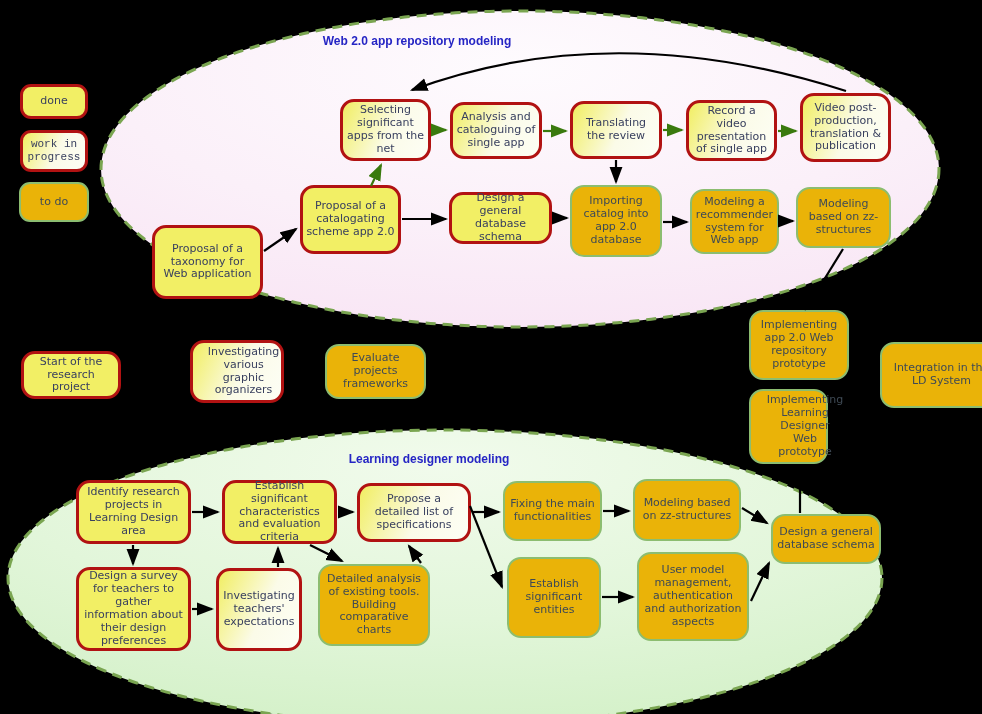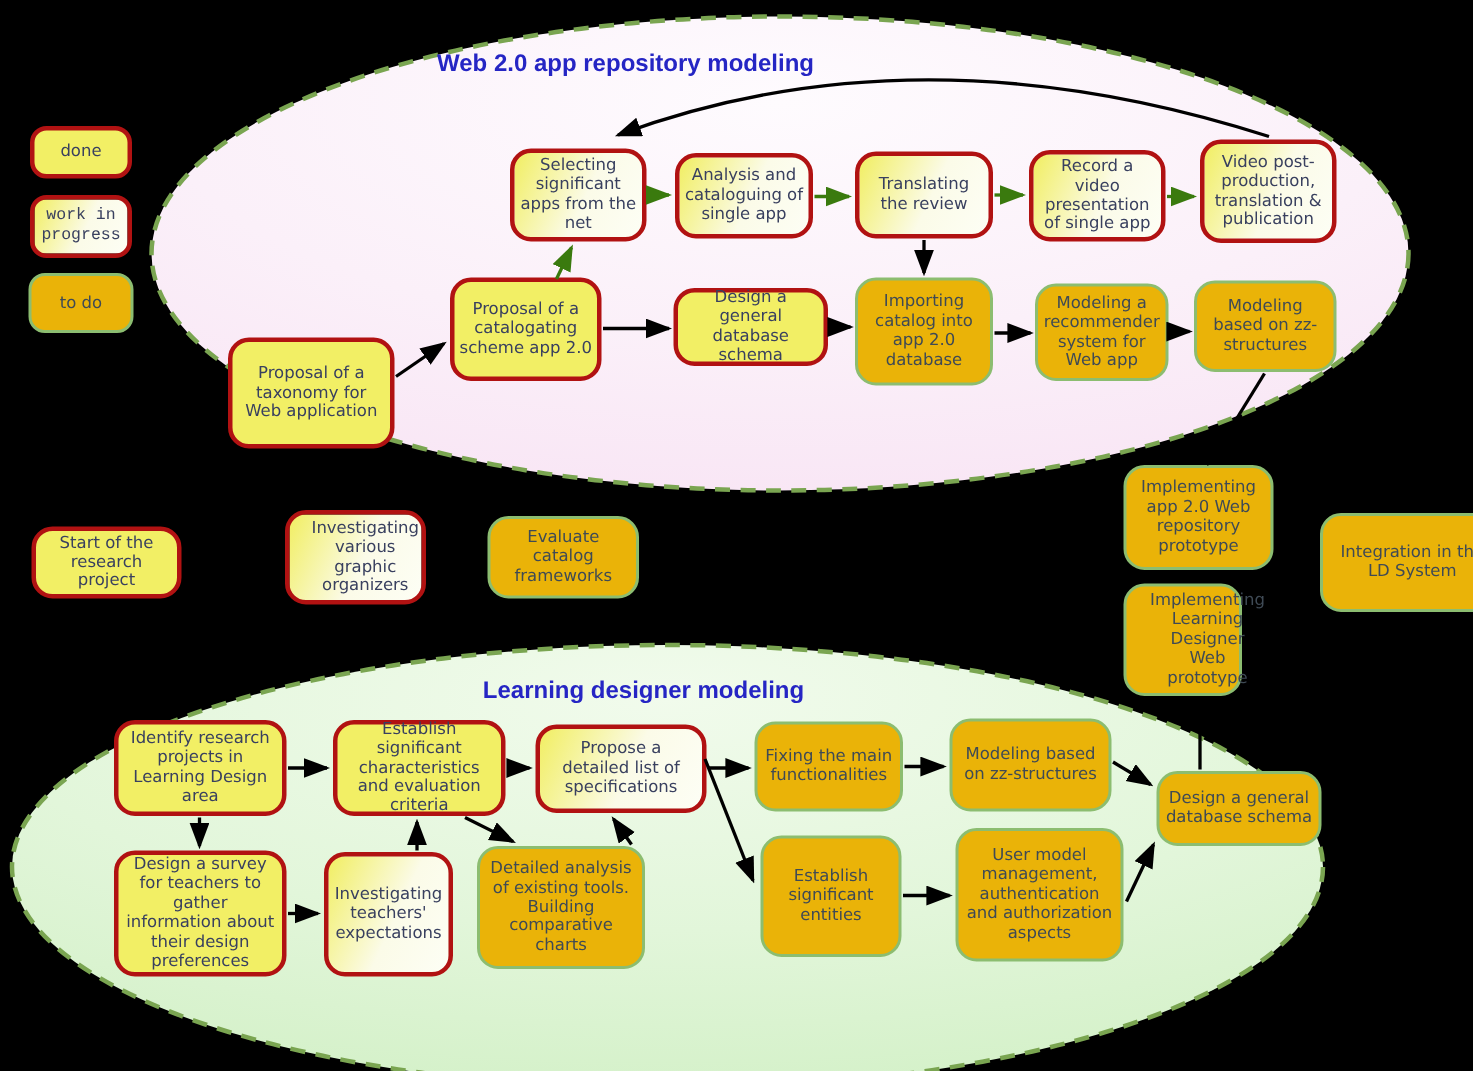--- a/index.html
+++ b/index.html
@@ -2,21 +2,21 @@
 <html><head>
 <meta charset="utf-8">
 <style>
   html,body{margin:0;padding:0;background:#000;}
   #canvas{position:relative;width:982px;height:714px;background:#000;overflow:hidden;
           font-family:"DejaVu Sans","Liberation Sans",sans-serif;}
   svg.layer{position:absolute;left:0;top:0;width:982px;height:714px;}
   #bg{z-index:0;} #fg{z-index:3;pointer-events:none;}
 
   .title{position:absolute;z-index:1;font-family:"Liberation Sans",sans-serif;
-         font-weight:bold;font-size:16px;color:#2525c4;text-align:center;}
+         font-weight:bold;font-size:12px;color:#2525c4;text-align:center;}
   .title-top{left:252px;top:34px;width:330px;}
   .title-bottom{left:288px;top:452px;width:282px;}
 
   .node{position:absolute;z-index:2;display:flex;align-items:center;justify-content:center;
         text-align:center;border-radius:14px;font-size:11px;line-height:1.18;
         color:#39405f;padding:2px 3px;box-sizing:border-box;}
   .done{background:#f2ef65;border:3px solid #b11212;}
   .wip{background:linear-gradient(115deg,#f1ee62 0%,#fbfbe8 55%,#fdfef5 100%);
        border:3px solid #b11212;}
   .todo{background:#eab308;border:2.5px solid #8cbd70;color:#3f4a55;}
@@ -96,21 +96,21 @@
   <div class="node wip n-videopost">Video post-production, translation &amp; publication</div>
   <div class="node done n-catalogating">Proposal of a catalogating scheme app 2.0</div>
   <div class="node done n-designdb1">Design a general database schema</div>
   <div class="node todo n-importing">Importing catalog into app 2.0 database</div>
   <div class="node todo n-recommender">Modeling a recommender system for Web app</div>
   <div class="node todo n-modelingzz1">Modeling based on zz-structures</div>
   <div class="node done n-taxonomy">Proposal of a taxonomy for Web application</div>
 
   <div class="node done n-start">Start of the research project</div>
   <div class="node wip n-invgraphic">Investigating various graphic organizers</div>
-  <div class="node todo n-evaluate">Evaluate catalog frameworks</div>
+  <div class="node todo n-evaluate">Evaluate projects frameworks</div>
   <div class="node todo n-implapp">Implementing app 2.0 Web repository prototype</div>
   <div class="node todo n-implld">Implementing Learning Designer Web prototype</div>
   <div class="node todo n-integration">Integration in the LD System</div>
 
   <div class="node done n-identify">Identify research projects in Learning Design area</div>
   <div class="node done n-establishchar">Establish significant characteristics and evaluation criteria</div>
   <div class="node wip n-propose">Propose a detailed list of specifications</div>
   <div class="node todo n-fixing">Fixing the main functionalities</div>
   <div class="node todo n-modelingzz2">Modeling based on zz-structures</div>
   <div class="node todo n-designdb2">Design a general database schema</div>

